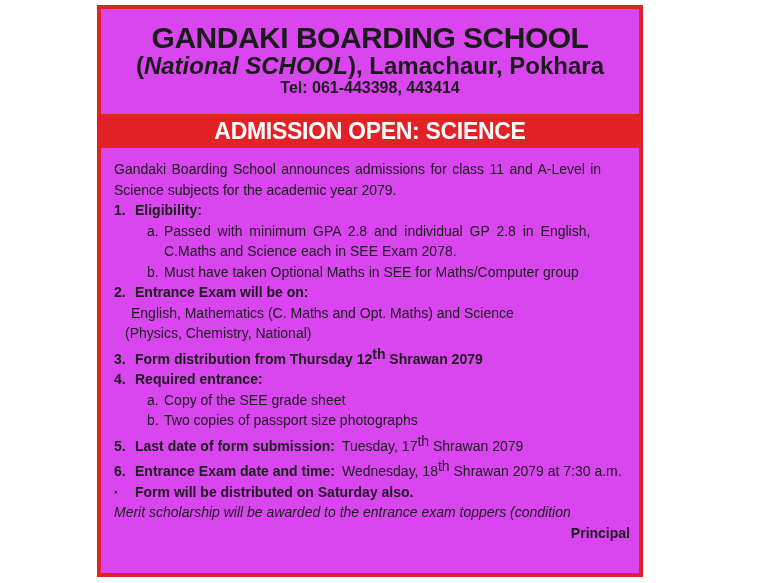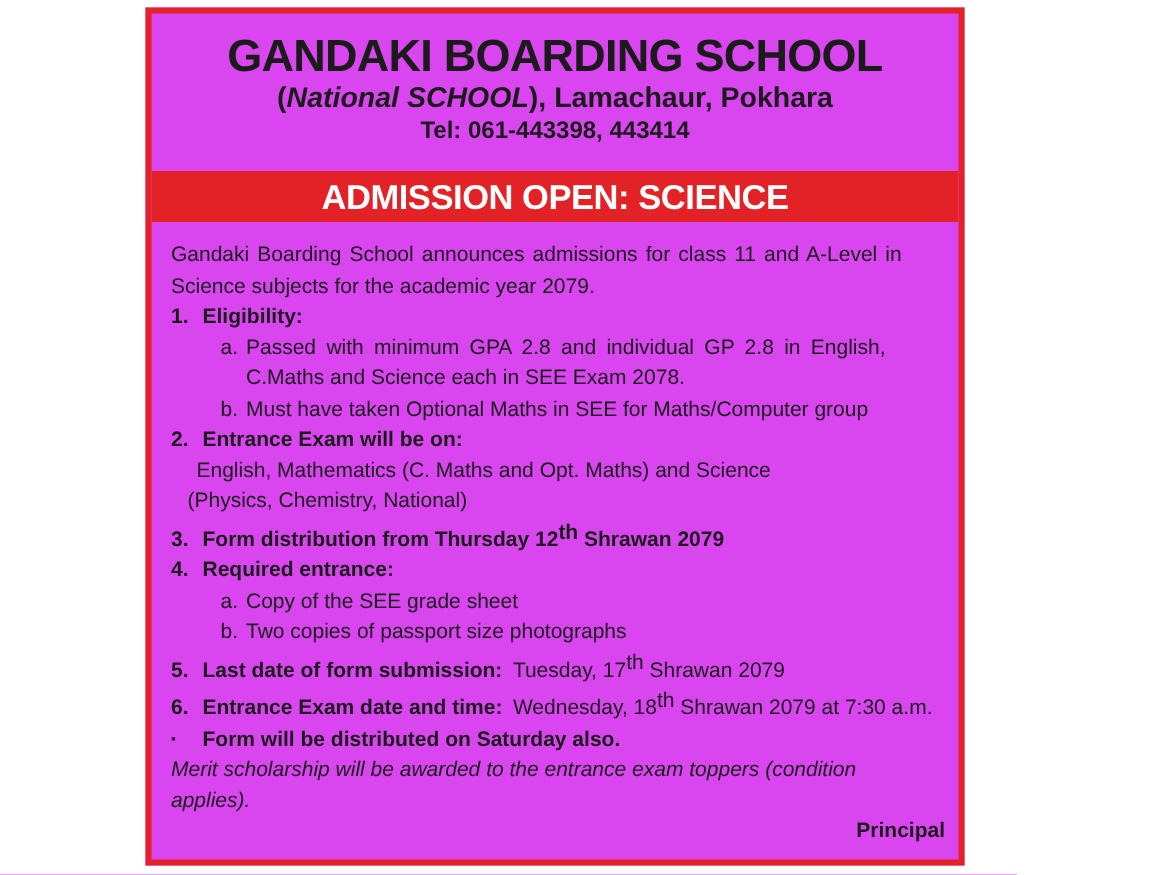--- a/index.html
+++ b/index.html
@@ -13,21 +13,21 @@
   }
   .notice {
     position:absolute; left:97px; top:5px;
     width:546px; height:572px;
     background:#d946ef;
     border:4px solid #e32227;
     overflow:hidden;
   }
   .header { text-align:center; padding-top:12px; }
   .school-name { font-size:30px; font-weight:bold; letter-spacing:-0.5px; line-height:34px; }
-  .affiliation { font-size:19px; font-weight:bold; line-height:22px; }
+  .affiliation { font-size:24px; font-weight:bold; line-height:22px; }
   .tel, .email { font-size:16px; font-weight:bold; line-height:22px; }
   .it { font-style:italic; }
   .b { font-weight:bold; }
   .banner {
     margin-top:15px; height:34px; line-height:34px;
     background:#e32227; color:#ffffff;
     text-align:center; font-size:23px; font-weight:bold; letter-spacing:-0.3px;
   }
   .body { padding:11px 9px 0 13px; font-size:14px; line-height:20.5px; }
   .line { white-space:nowrap; }
@@ -79,18 +79,17 @@
     <div class="line sub"><span class="marker">a.</span><span>Copy of the SEE grade sheet</span></div>
     <div class="line sub"><span class="marker">b.</span><span>Two copies of passport size photographs</span></div>
 
     <div class="line"><span class="num">5.</span><span class="b">Last date of form submission:</span><span class="value"><span>Tuesday, 17</span><span class="sup">th</span><span> Shrawan 2079</span></span></div>
 
     <div class="line"><span class="num">6.</span><span class="b">Entrance Exam date and time:</span><span class="value"><span>Wednesday, 18</span><span class="sup">th</span><span> Shrawan 2079 at 7:30 a.m.</span></span></div>
 
     <div class="line"><span class="bullet-marker">▪</span><span class="b">Form will be distributed on Saturday also.</span></div>
 
     <div class="line it">Merit scholarship will be awarded to the entrance exam toppers (condition</div>
-    <div class="line it">applies).</div>
 
     <div class="line signature">Principal</div>
 
   </div>
 </div>
 
 </body></html>

